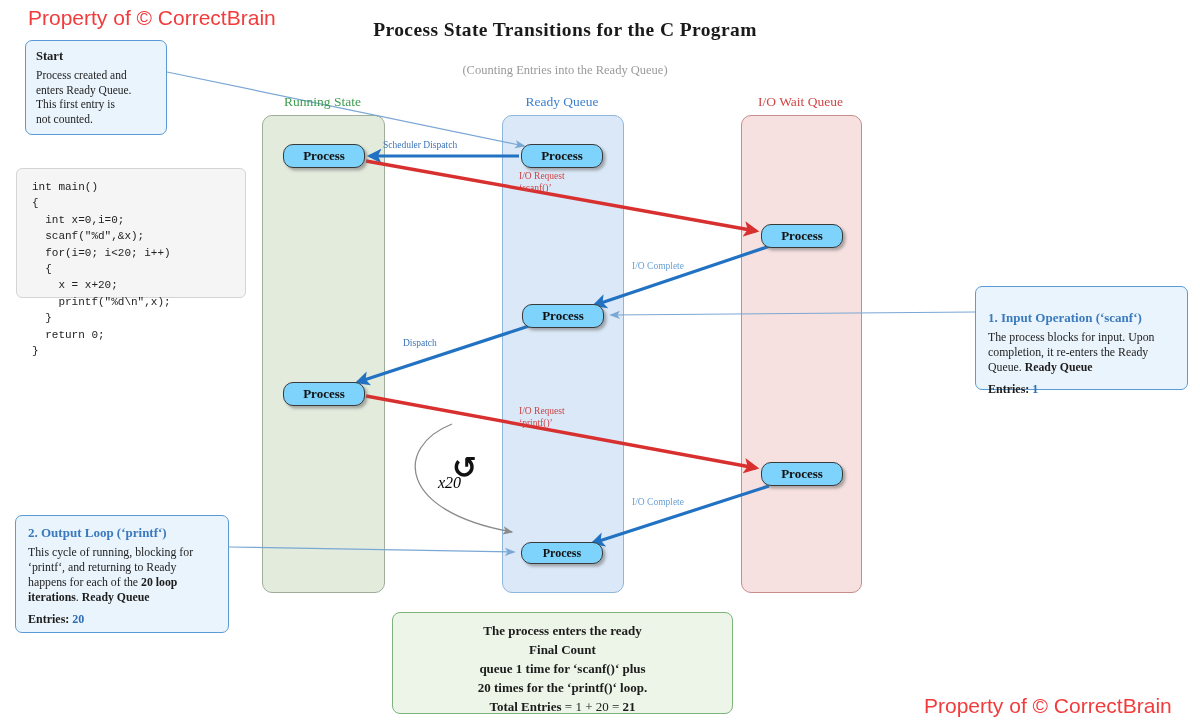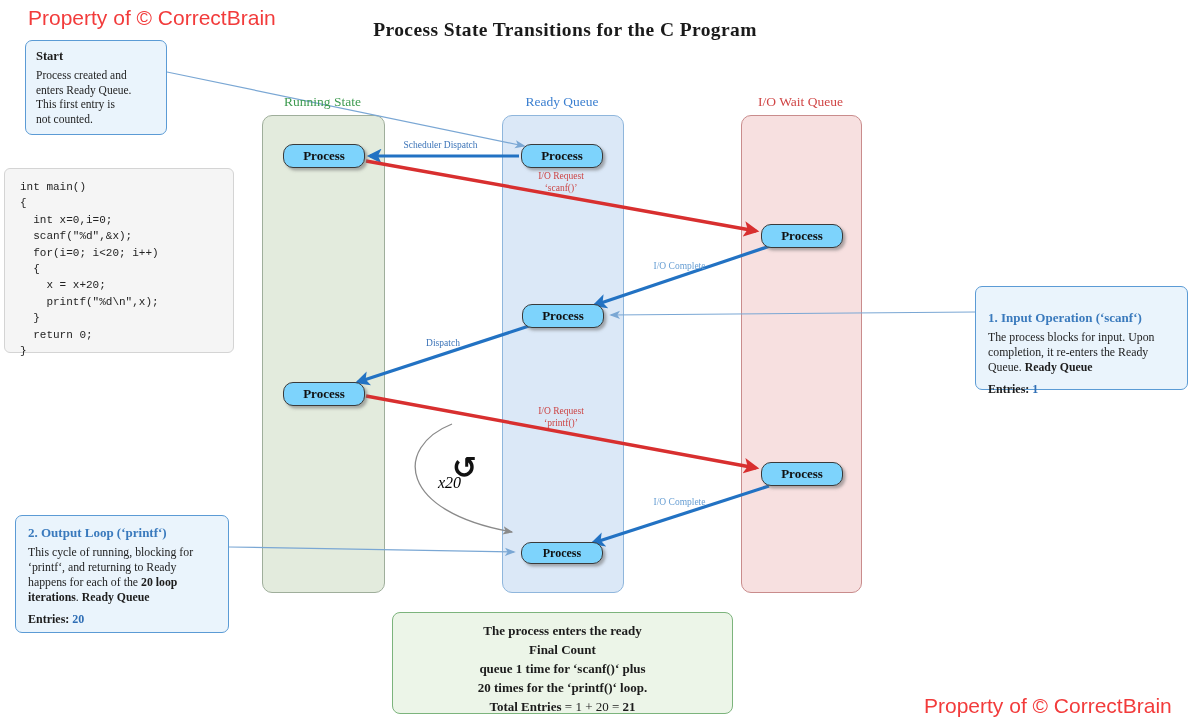--- a/index.html
+++ b/index.html
@@ -29,31 +29,31 @@
 
   .arrow-layer{position:absolute;left:0;top:0;width:1200px;height:726px;z-index:2;}
 
   .process{position:absolute;width:80px;height:22px;background:#7dd3fc;
            border:1.4px solid var(--process_border,#3a3a3a);border-radius:10px;
            box-shadow:2.5px 2.5px 3px rgba(110,110,110,.55);
            display:flex;align-items:center;justify-content:center;
            font-weight:bold;font-size:13px;color:#111;z-index:3;}
   .process.small{height:20px;font-size:12px;}
 
-  .flow-label{position:absolute;text-align:center;font-size:9.5px;line-height:11.5px;z-index:3;}
+  .flow-label{position:absolute;font-size:9.5px;line-height:11.5px;z-index:3;}
   .lbl-blue{color:var(--label_blue,#3c74b8);}
   .lbl-lightblue{color:var(--label_lightblue,#6aa0d4);}
   .lbl-red{color:var(--label_red,#cc4444);}
 
   .x20{position:absolute;left:414px;top:474px;font-size:16px;font-style:italic;
        color:#000000;z-index:3;margin-left:24px;}
   .loop-icon{position:absolute;left:452px;top:450px;font-size:30px;font-weight:bold;
              color:#111;z-index:3;font-family:"DejaVu Sans",sans-serif;}
 
-  .code-block{position:absolute;left:4px;top:168px;width:230px;height:185px;
+  .code-block{position:absolute;left:16px;top:168px;width:230px;height:130px;
               background:var(--code_fill,#f5f5f5);border:1px solid var(--code_border,#d4d4d4);
               border-radius:6px;z-index:3;box-sizing:border-box;padding:10px 0 14px 15px;}
   .code-line{font-family:"Liberation Mono","DejaVu Sans Mono",monospace;font-size:11px;
              line-height:16.4px;color:#222;white-space:pre;}
 
   .callout{position:absolute;background:var(--callout_fill,#eaf4fc);
            border:1.3px solid var(--callout_border,#5b9bd5);border-radius:7px;
            box-sizing:border-box;z-index:3;color:#1d1d1d;margin-top:28px;}
   .callout .c-title{font-weight:bold;font-size:12.5px;margin-bottom:4px;}
   .callout .c-title.blue{color:var(--callout_title,#3a7abd);font-size:13px;}
@@ -73,20 +73,21 @@
 </style>
 </head>
 <body>
 
 <div class="canvas">
 
   <div class="watermark" style="left:28px;top:6px;">Property of © CorrectBrain</div>
   <div class="watermark" style="left:924px;top:694px;">Property of © CorrectBrain</div>
 
   <div class="title">Process State Transitions for the C Program</div>
+  <div class="subtitle">(Counting Entries into the Ready Queue)</div>
 
   <div class="col-header hdr-running">Running State</div>
   <div class="col-header hdr-ready">Ready Queue</div>
   <div class="col-header hdr-iowait">I/O Wait Queue</div>
 
   <div class="column col-running"></div>
   <div class="column col-ready"></div>
   <div class="column col-iowait"></div>
 
   <svg class="arrow-layer" viewBox="0 0 1200 726">

